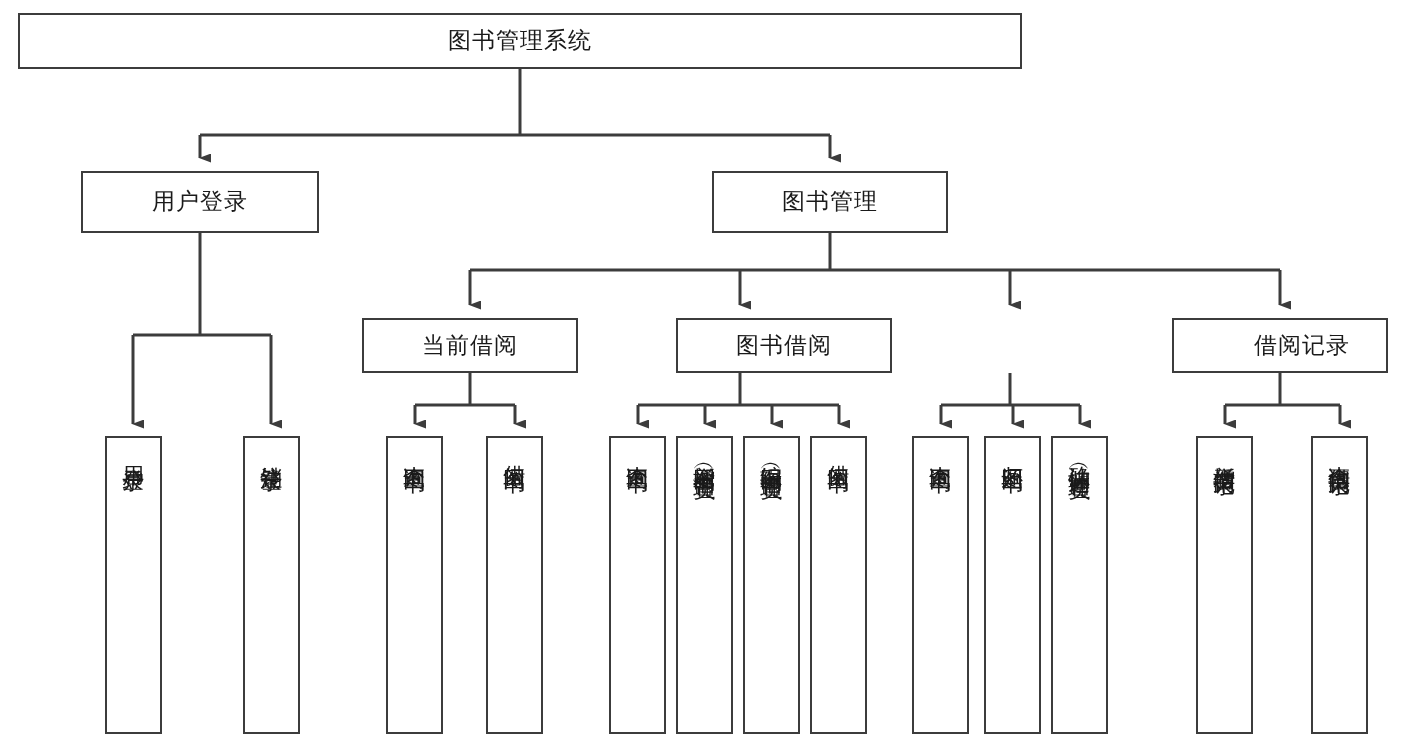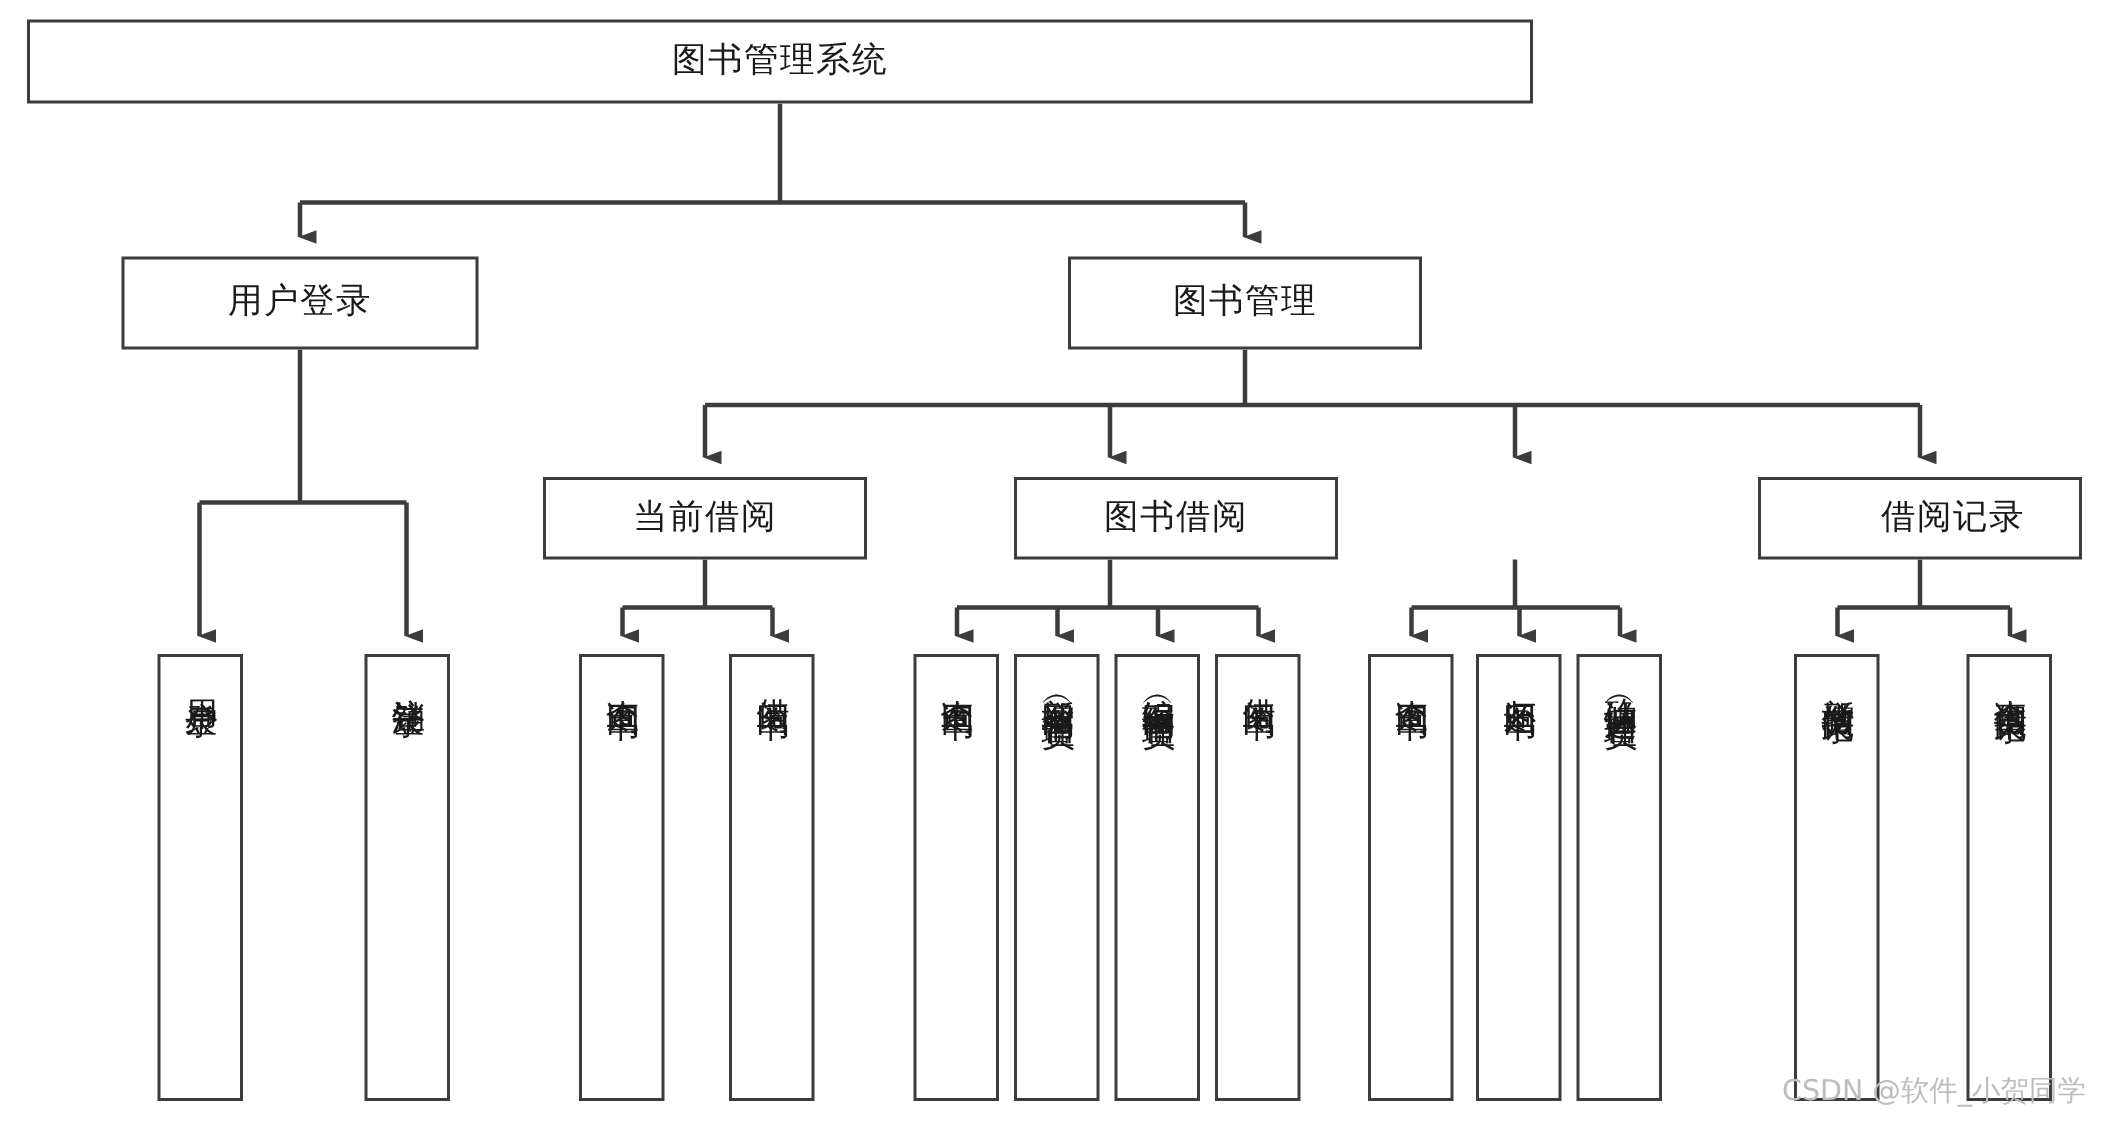--- a/index.html
+++ b/index.html
@@ -177,14 +177,13 @@
   <div class="node node-v" style="left:1051px; top:436px; width:57px; height:298px;">
     <span class="label">确认归还（管理员）</span>
   </div>
   <div class="node node-v" style="left:1196px; top:436px; width:57px; height:298px;">
     <span class="label">新增借阅记录</span>
   </div>
   <div class="node node-v" style="left:1311px; top:436px; width:57px; height:298px;">
     <span class="label">查询借阅记录</span>
   </div>
 
-  <div class="watermark">CSDN @软件_小贺同学</div>
 </div>
 
 </body></html>

